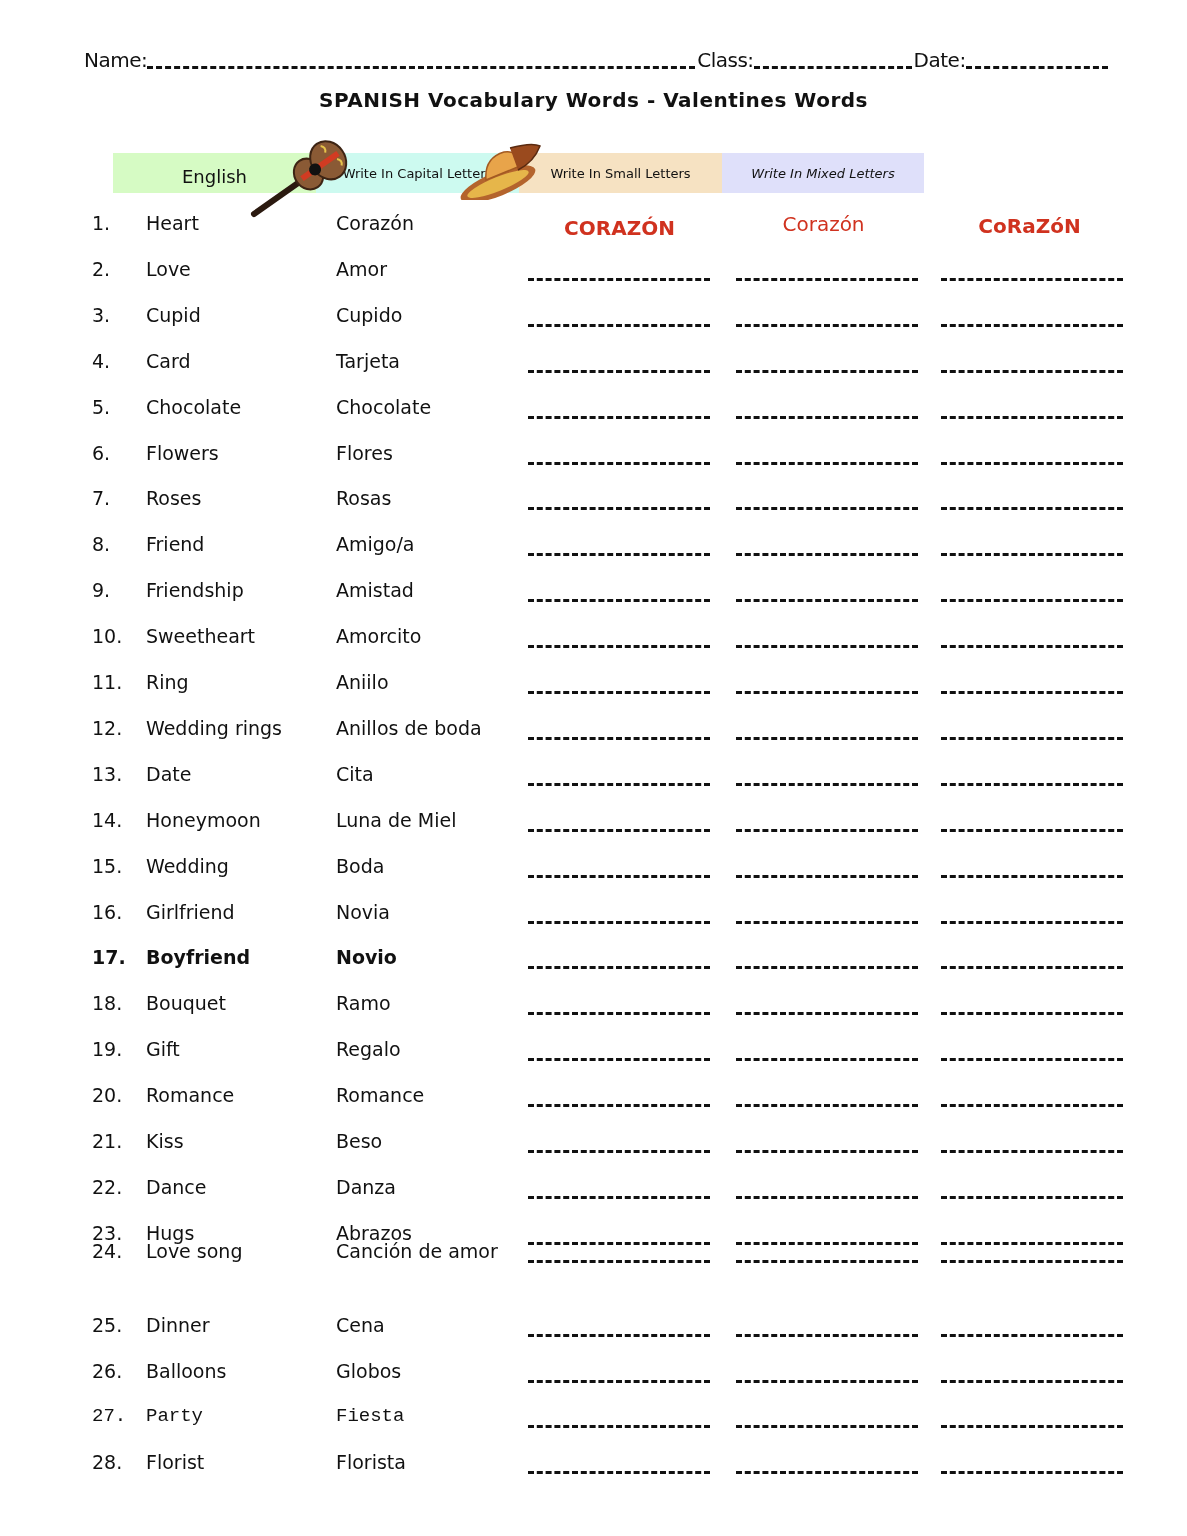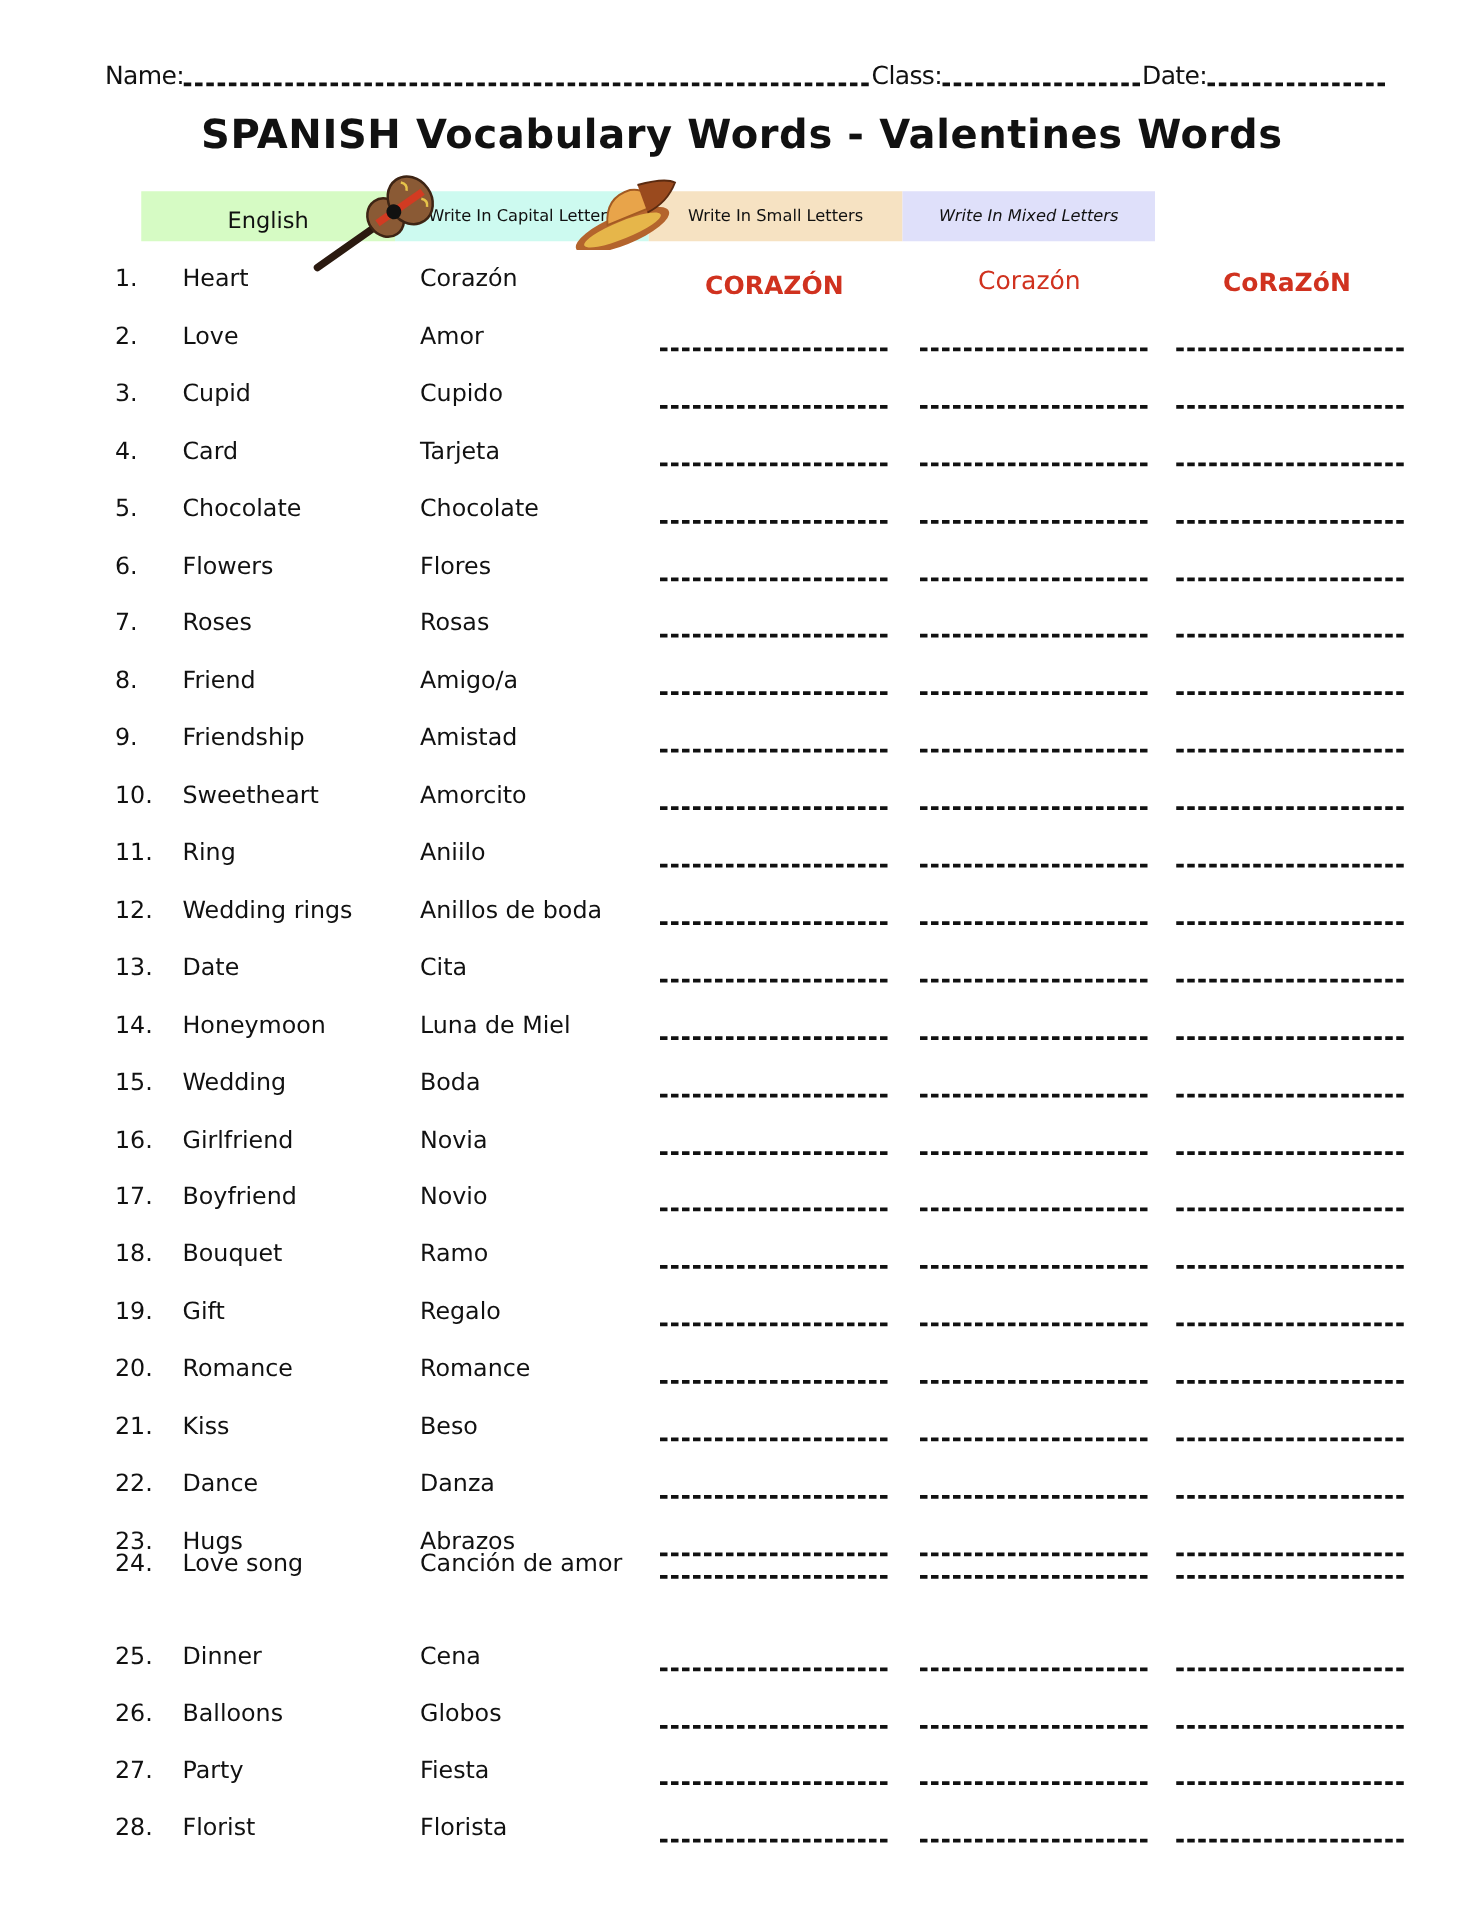--- a/index.html
+++ b/index.html
@@ -9,21 +9,21 @@
   }
   .topline {
     position: absolute; left: 84px; top: 48px; width: 1040px;
     font-size: 20px; letter-spacing: -0.5px; white-space: nowrap;
     display: flex; align-items: center;
   }
   .topline .lbl { font-weight: normal; }
   .topline .blank { border-bottom: 3px dashed #111; height: 14px; margin-right: 2px; }
   .title {
     position: absolute; left: 0; width: 1187px; top: 88px; text-align: center;
-    font-size: 32px; font-weight: bold; letter-spacing: 0.5px;
+    font-size: 20px; font-weight: bold; letter-spacing: 0.5px;
   }
   .header-row {
     position: absolute; left: 113px; top: 153px; height: 40px; width: 1014px;
     display: flex;
   }
   .hcell {
     height: 40px; display: flex; align-items: center; justify-content: center;
     font-size: 18px; box-sizing: border-box;
   }
   .hcell.small { font-size: 13px; }
@@ -220,21 +220,21 @@
       <span class="blank b3"></span>
     </div>
     <div class="row" style="top: 688.5px;">
       <span class="num">16.</span>
       <span class="en">Girlfriend</span>
       <span class="es">Novia</span>
       <span class="blank b1"></span>
       <span class="blank b2"></span>
       <span class="blank b3"></span>
     </div>
-    <div class="row" style="top: 734.4px;">
+    <div class="row" style="top: 734.4px; font-weight: bold;">
       <span class="num">17.</span>
       <span class="en">Boyfriend</span>
       <span class="es">Novio</span>
       <span class="blank b1"></span>
       <span class="blank b2"></span>
       <span class="blank b3"></span>
     </div>
     <div class="row" style="top: 780.3px;">
       <span class="num">18.</span>
       <span class="en">Bouquet</span>
@@ -300,21 +300,21 @@
       <span class="blank b3"></span>
     </div>
     <div class="row" style="top: 1147.5px;">
       <span class="num">26.</span>
       <span class="en">Balloons</span>
       <span class="es">Globos</span>
       <span class="blank b1"></span>
       <span class="blank b2"></span>
       <span class="blank b3"></span>
     </div>
-    <div class="row" style="top: 1193.4px;">
+    <div class="row" style="top: 1193.4px; font-family: Liberation Mono, monospace;">
       <span class="num">27.</span>
       <span class="en">Party</span>
       <span class="es">Fiesta</span>
       <span class="blank b1"></span>
       <span class="blank b2"></span>
       <span class="blank b3"></span>
     </div>
     <div class="row" style="top: 1239.3px;">
       <span class="num">28.</span>
       <span class="en">Florist</span>

